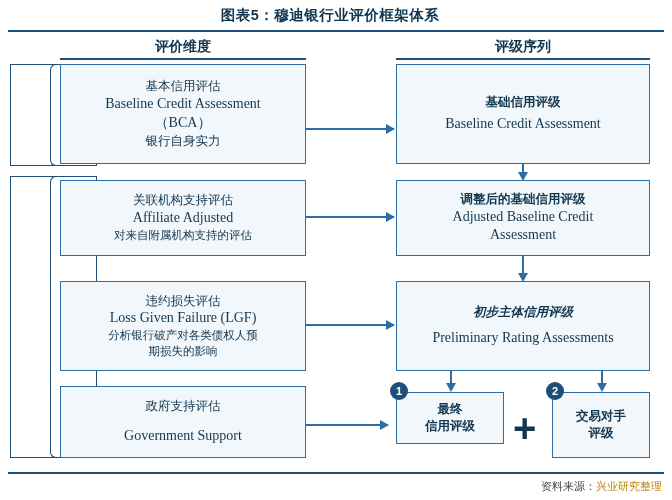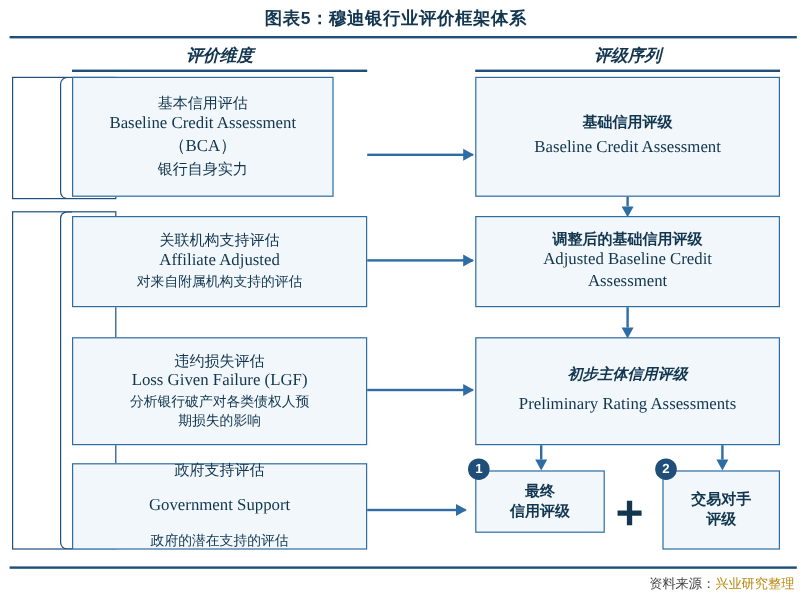--- a/index.html
+++ b/index.html
@@ -25,21 +25,20 @@
     position:absolute;left:8px;top:30px;width:656px;height:2px;
     background:#1f4e79;
   }
 
   
   .col-head{
     position:absolute;
     font-family:"Liberation Sans", sans-serif;
     font-weight:bold;font-size:14px;color:#12364f;
     text-align:center;
-    font-style:italic;
   }
   .col-head.left{left:60px;top:38px;width:246px;}
   .col-head.right{left:396px;top:38px;width:254px;}
   .head-underline{
     position:absolute;height:2px;background:#1f4e79;
   }
   .head-underline.left{left:60px;top:58px;width:246px;}
   .head-underline.right{left:396px;top:58px;width:254px;}
 
   
@@ -149,21 +148,21 @@
   <div class="brace" style="left:50px;top:64px;height:100px;"></div>
 
   <div class="rowlabel" style="left:10px;top:176px;width:40px;height:280px;">
     <div>
       <div>支持</div>
       <div>情况</div>
     </div>
   </div>
   <div class="brace" style="left:50px;top:176px;height:280px;"></div>
 
-  <div class="box" style="left:60px;top:64px;width:218px;height:100px;">
+  <div class="box" style="left:60px;top:64px;width:246px;height:100px;">
     <div class="cn">基本信用评估</div>
     <div class="en">Baseline Credit Assessment</div>
     <div class="en">（BCA）</div>
     <div class="cn">银行自身实力</div>
   </div>
 
   <div class="box" style="left:60px;top:180px;width:246px;height:76px;">
     <div class="cn">关联机构支持评估</div>
     <div class="en">Affiliate Adjusted</div>
     <div class="small">对来自附属机构支持的评估</div>
@@ -172,21 +171,20 @@
   <div class="box" style="left:60px;top:281px;width:246px;height:90px;">
     <div class="cn">违约损失评估</div>
     <div class="en">Loss Given Failure (LGF)</div>
     <div class="small">分析银行破产对各类债权人预</div>
     <div class="small">期损失的影响</div>
   </div>
 
   <div class="box" style="left:60px;top:386px;width:246px;height:72px;gap:12px;">
     <div class="cn">政府支持评估</div>
     <div class="en">Government Support</div>
-    <div class="small">政府的潜在支持的评估</div>
   </div>
 
   <div class="box right-box" style="left:396px;top:64px;width:254px;height:100px;">
     <div class="cn" style="margin-bottom:4px;">基础信用评级</div>
     <div class="en">Baseline Credit Assessment</div>
   </div>
 
   <div class="box right-box" style="left:396px;top:180px;width:254px;height:76px;">
     <div class="cn">调整后的基础信用评级</div>
     <div class="en">Adjusted Baseline Credit</div>

